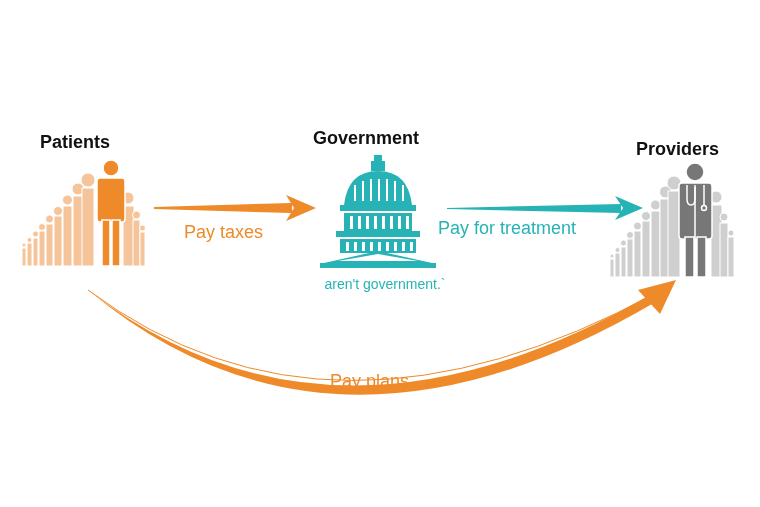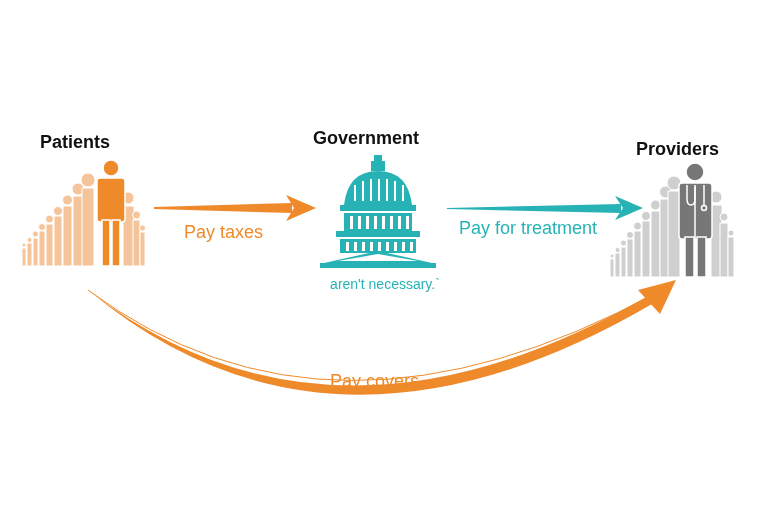--- a/index.html
+++ b/index.html
@@ -152,26 +152,26 @@
   </svg>
 </div>
 <div class="abs flow-label" style="left:184px; top:222px; color:#ee8a2a;">Pay taxes</div>
 
 <div class="abs" style="left:447px; top:194px;">
   <svg width="198" height="28" viewBox="0 0 198 28">
     <path d="M0 14 L174 10 L174 19 L0 15 Z" fill="#27b3b5"></path>
     <path d="M168 2 L196 14 L168 26 L176 14 Z" fill="#27b3b5"></path>
   </svg>
 </div>
-<div class="abs flow-label" style="left:459px; top:218px; color:#27b3b5;">Pay for treatment</div>
+<div class="abs flow-label" style="left:438px; top:218px; color:#27b3b5;">Pay for treatment</div>
 
 <div class="abs note" style="left:240px; top:276px; width:290px; color:#27b3b5;">
-  <div>aren't necessary.`</div>
+  <div>aren't government.`</div>
 </div>
 
 <div class="abs" style="left:0; top:0;">
   <svg width="760" height="507" viewBox="0 0 760 507">
     <path d="M88 290 Q330 470 658 292" fill="none" stroke="#ee8a2a" stroke-width="1"></path>
     <path d="M88 290 Q330 478 648 296 L652 304 Q330 492 88 290 Z" fill="#ee8a2a"></path>
     <path d="M638 290 L676 280 L660 314 Z" fill="#ee8a2a"></path>
   </svg>
 </div>
-<div class="abs flow-label" style="left:330px; top:371px; color:#ee8a2a;">Pay covers</div>
+<div class="abs flow-label" style="left:330px; top:371px; color:#ee8a2a;">Pay plans</div>
 
 </body></html>

